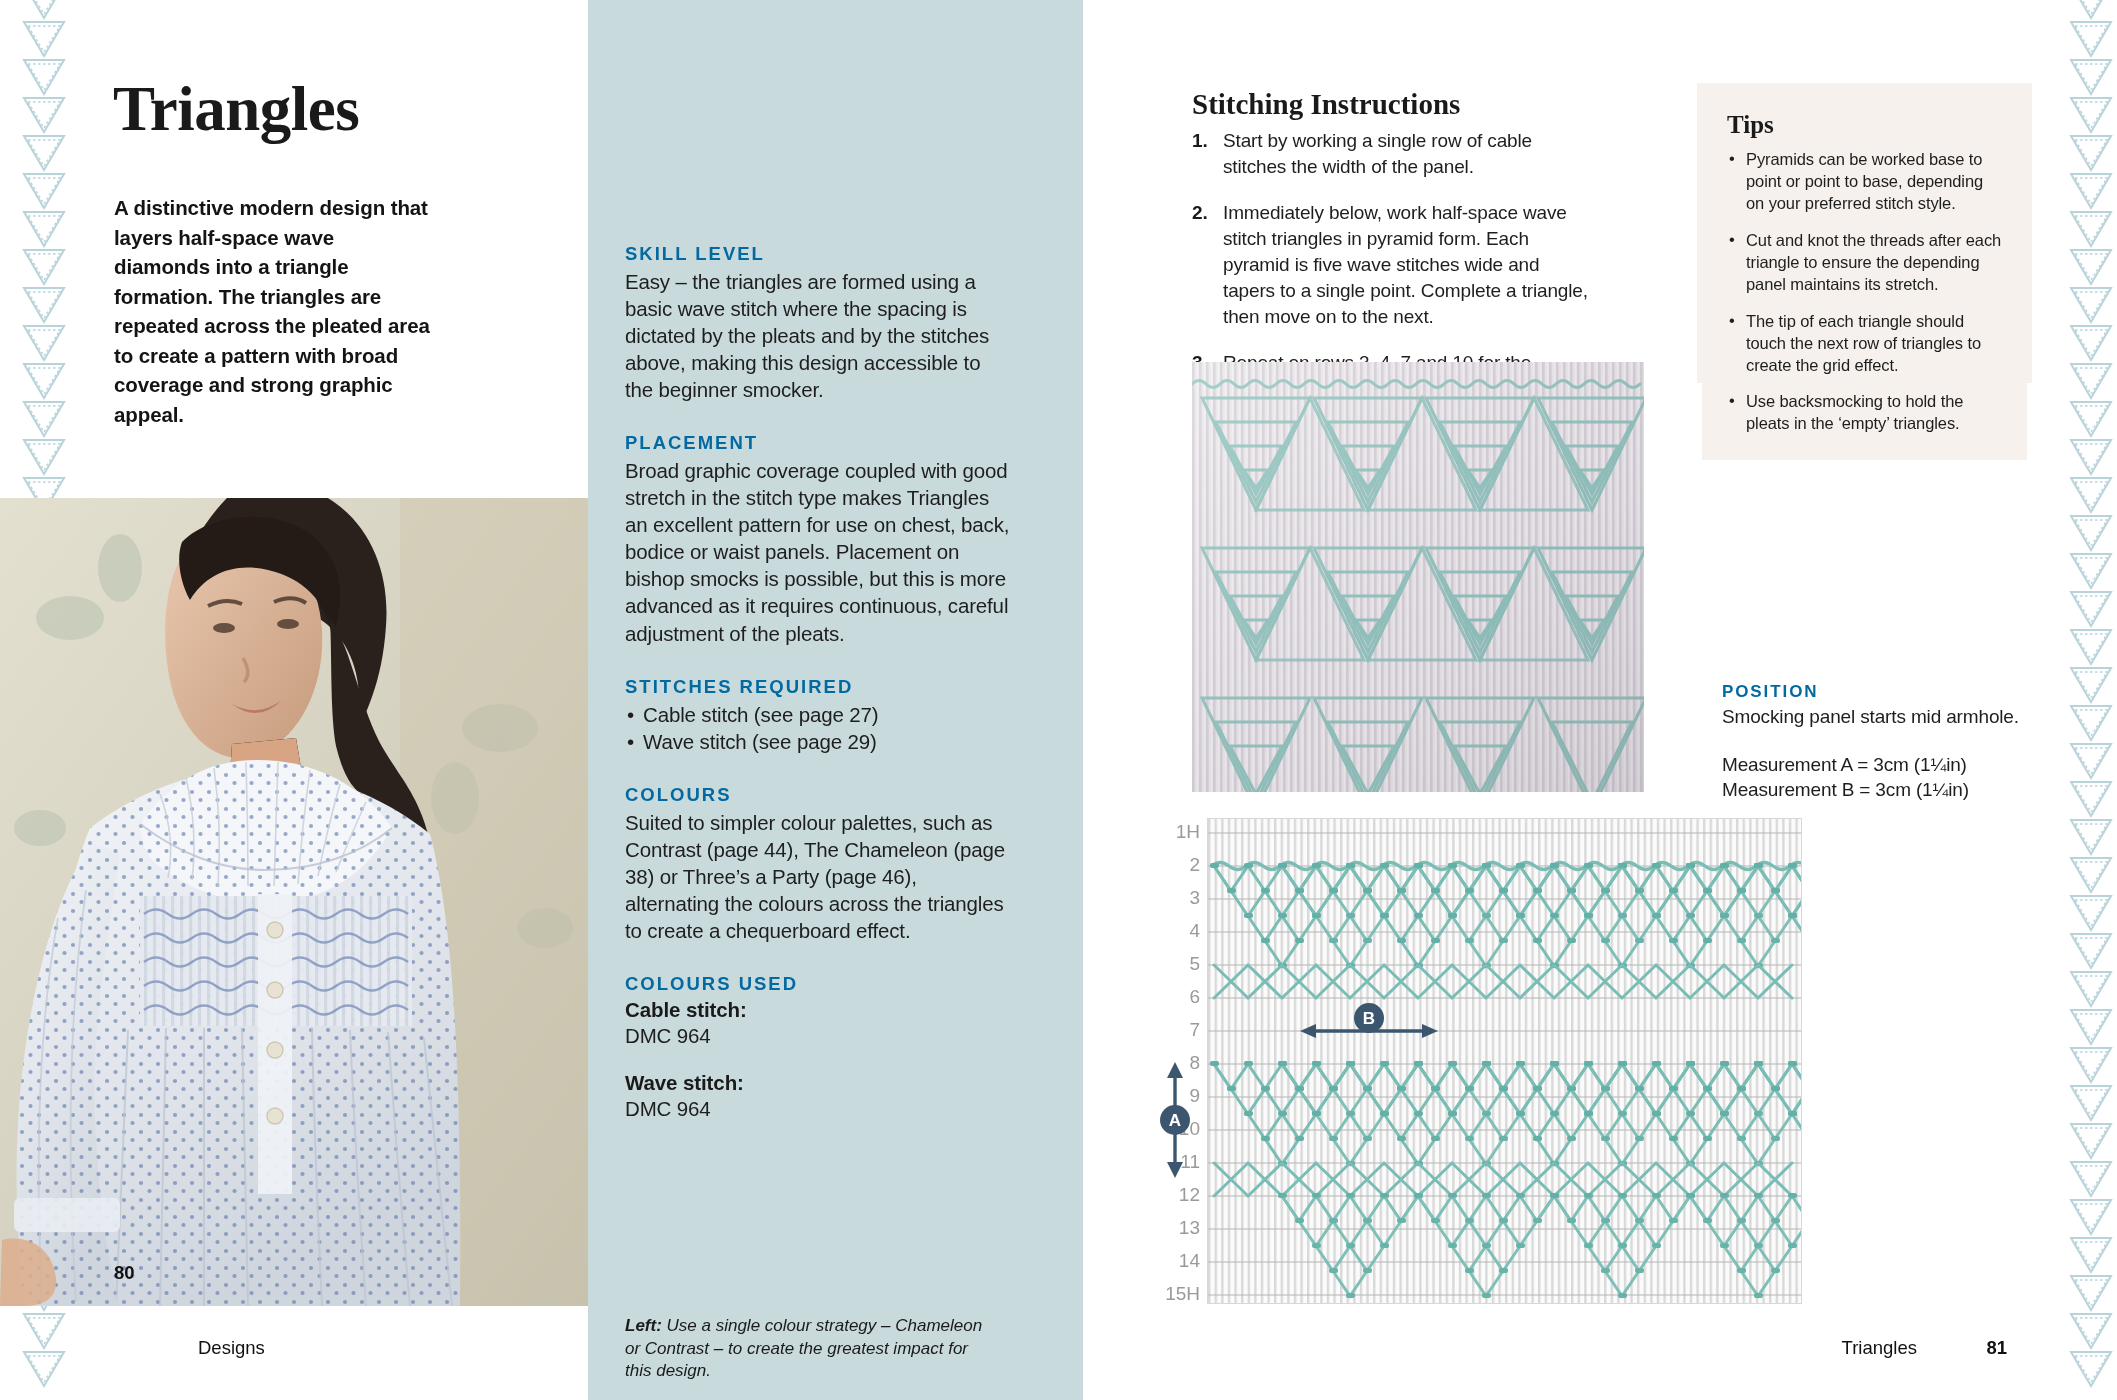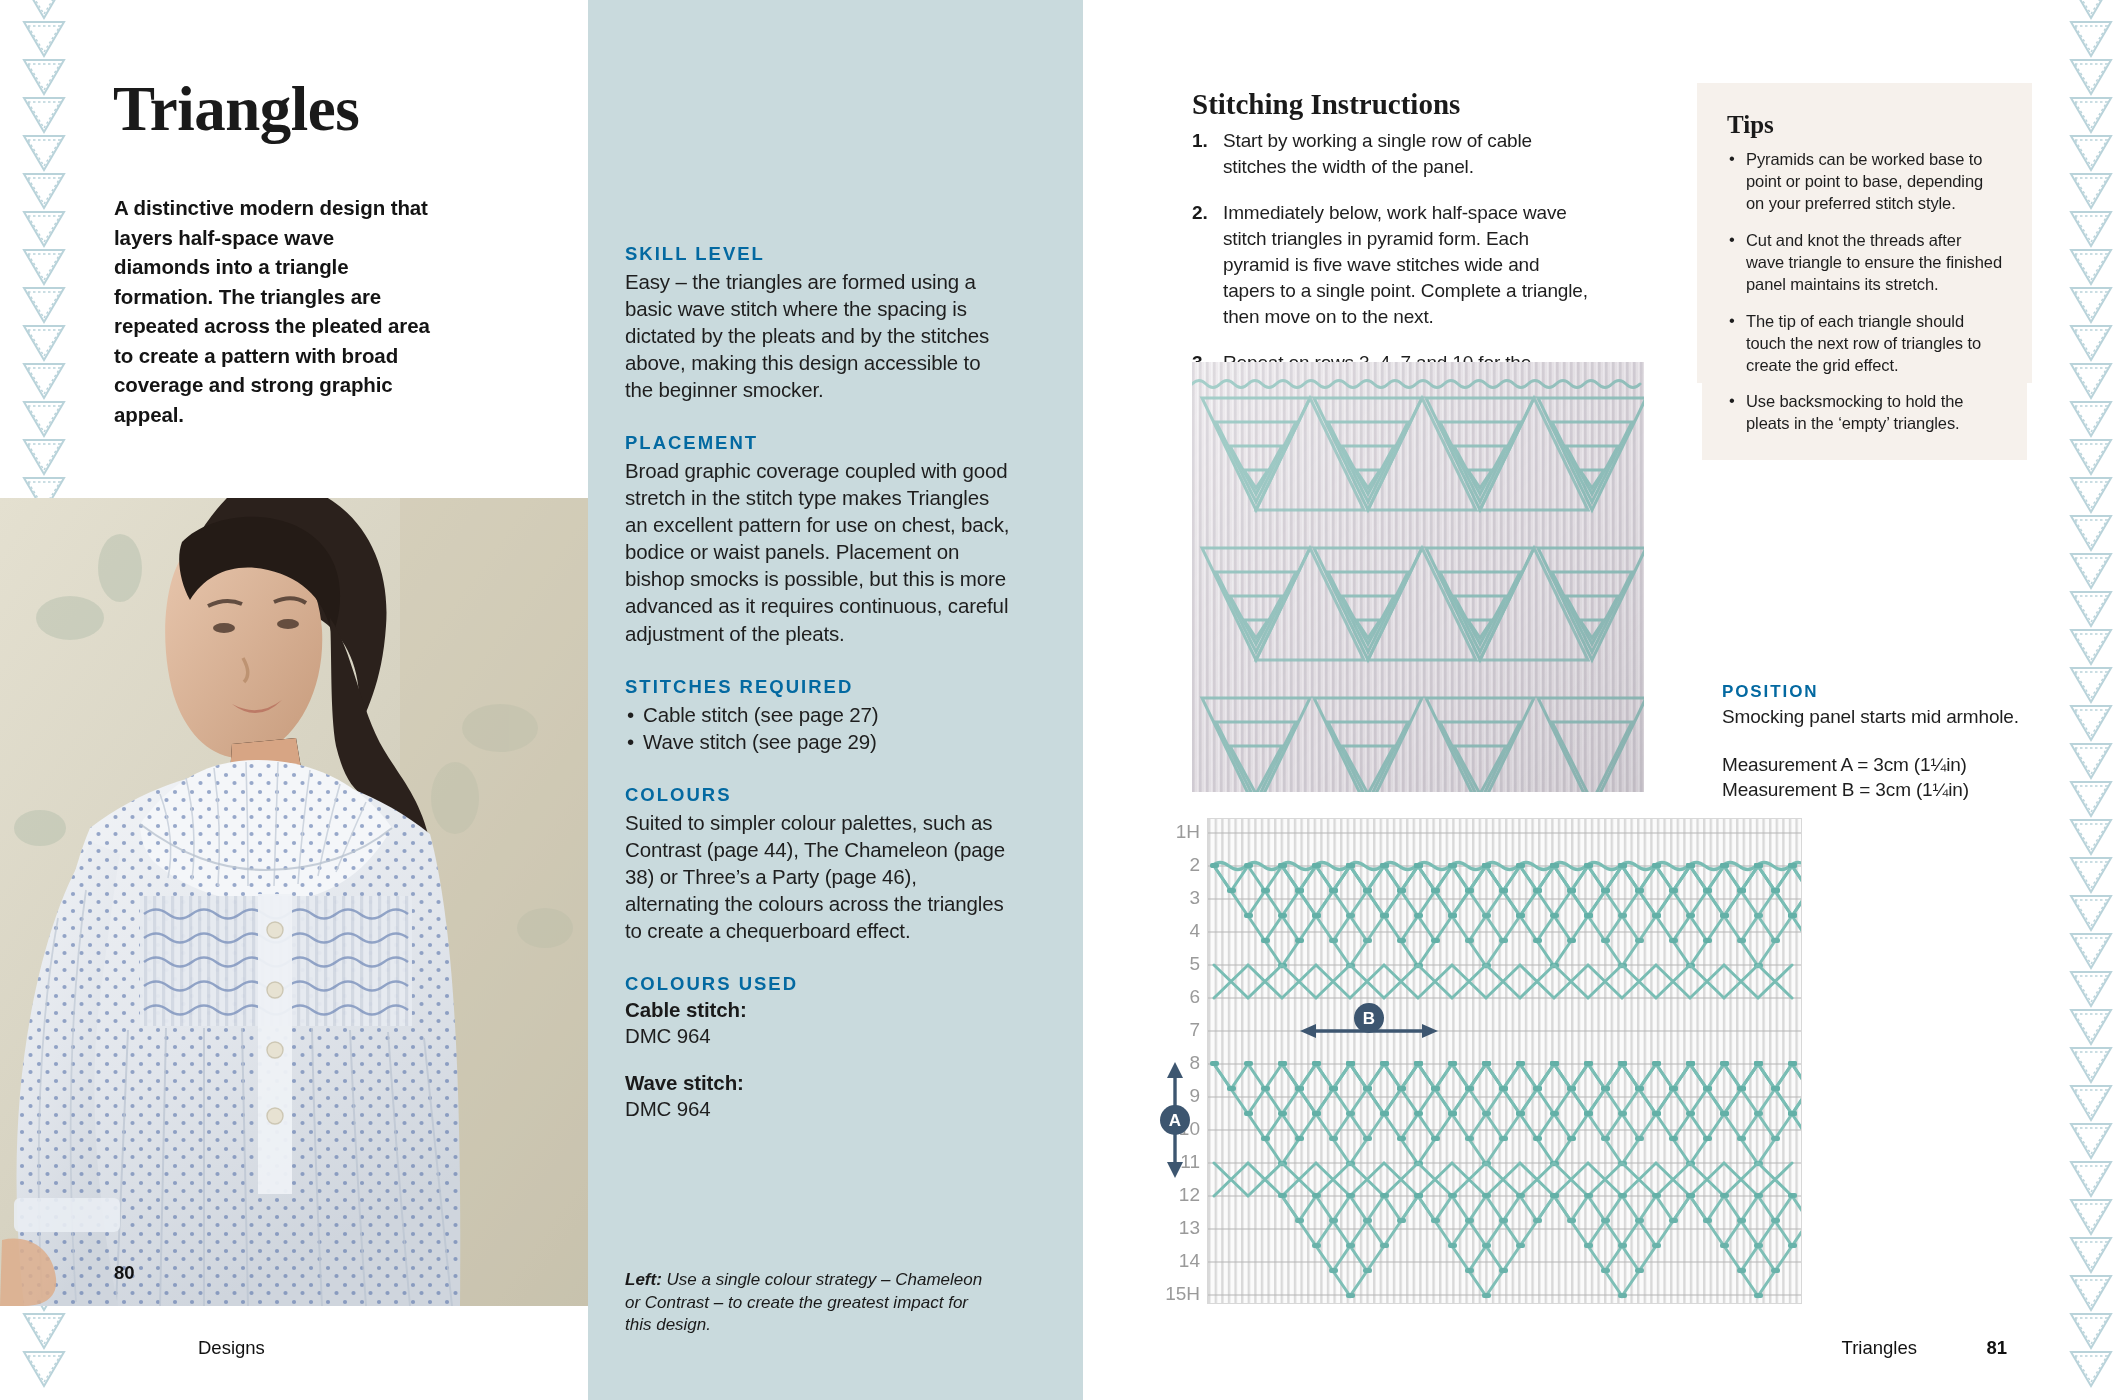--- a/index.html
+++ b/index.html
@@ -59,21 +59,21 @@
   .sec-block { margin-bottom: 29px; }
   .sec-body ul { list-style: none; }
   .sec-body li { padding-left: 18px; position: relative; }
   .sec-body li:before {
     content: "•"; position: absolute; left: 2px; top: 0;
   }
   .sub-head {
     font-size: 20.5px; font-weight: 600; color: #1a1a1a; letter-spacing: -0.1px;
   }
   .caption {
-    position: absolute; left: 625px; top: 1269px; width: 360px;
+    position: absolute; left: 625px; top: 1315px; width: 360px;
     font-size: 17px; line-height: 1.33; font-style: italic; color: #1a1a1a;
     font-weight: 500;
   }
   .caption b { font-weight: 700; }
 
   .folio {
     position: absolute; font-size: 18.5px; color: #111; font-weight: 400;
   }
   .folio-num-l { left: 114px; top: 1262px; font-weight: 700; }
   .folio-lbl-l { left: 198px; top: 1337px; }
@@ -441,21 +441,21 @@
   <div class="tips">
     <svg class="tips-scallop" width="335" height="300" viewBox="0 0 335 300" preserveAspectRatio="none">
       <g fill="#f6f1ec">
         <rect x="0" y="0" width="335" height="300"></rect>
       </g>
     </svg>
     <div class="tips-inner">
       <div class="tips-title">Tips</div>
       <ul>
         <li>Pyramids can be worked base to point or point to base, depending on your preferred stitch style.</li>
-        <li>Cut and knot the threads after wave triangle to ensure the finished panel maintains its stretch.</li>
+        <li>Cut and knot the threads after each triangle to ensure the depending panel maintains its stretch.</li>
         <li>The tip of each triangle should touch the next row of triangles to create the grid effect.</li>
         <li>Use backsmocking to hold the pleats in the ‘empty’ triangles.</li>
       </ul>
     </div>
   </div>
 
   <div class="sample">
     <svg viewBox="0 0 452 430" preserveAspectRatio="none">
       <defs>
         <pattern id="pleats2" width="7" height="8" patternUnits="userSpaceOnUse">

